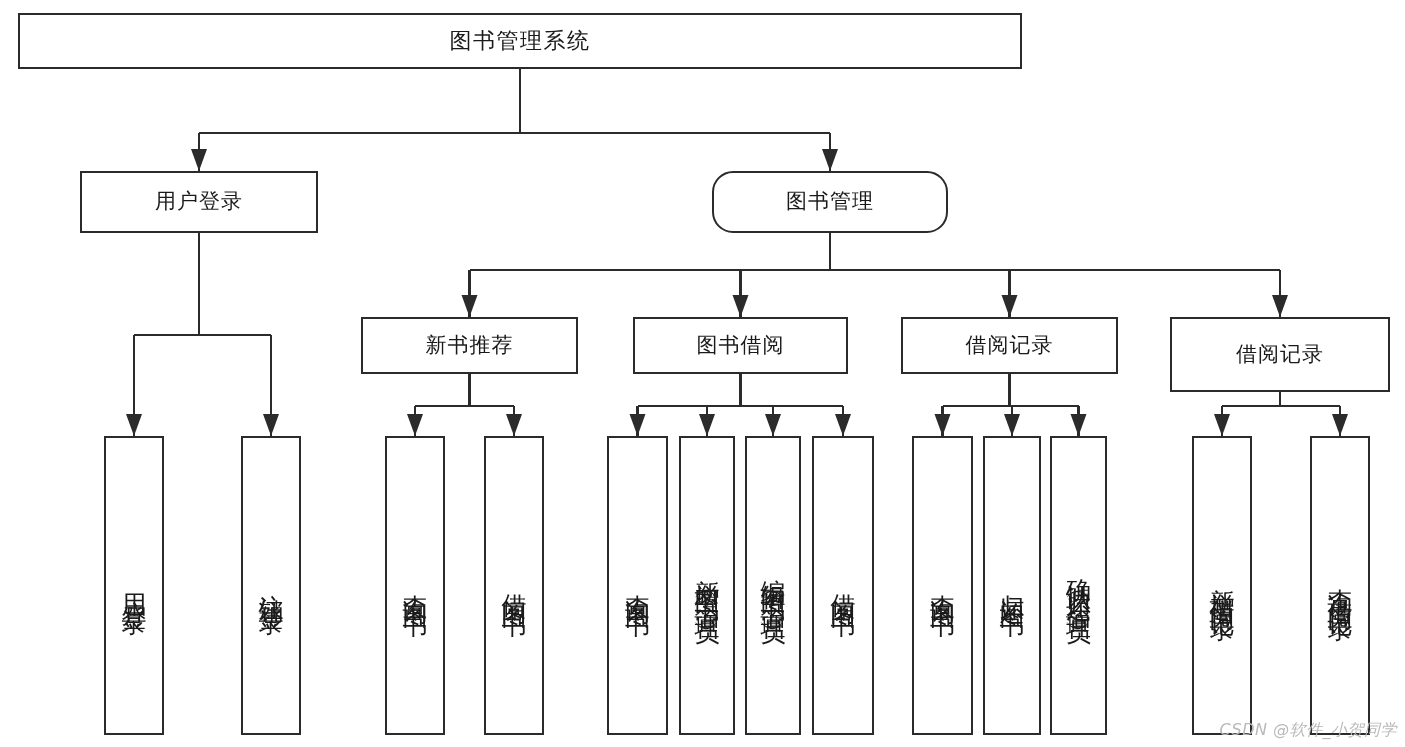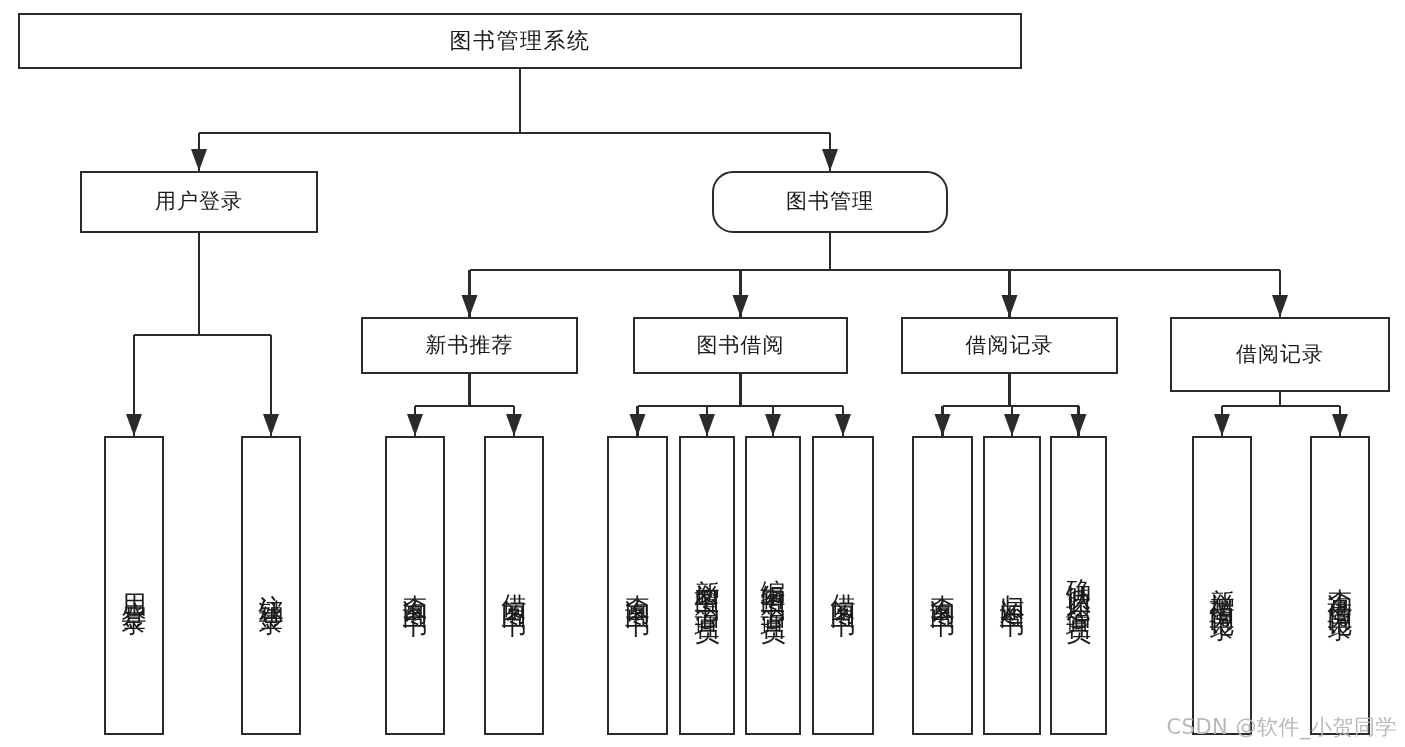--- a/index.html
+++ b/index.html
@@ -58,25 +58,26 @@
     text-orientation: upright;
     font-size: 25px;
     letter-spacing: 6px;
     line-height: 1;
     max-height: 278px;
   }
   .watermark {
     position: absolute;
     right: 8px;
     bottom: 6px;
-    font-size: 21px;
+    font-size: 16px;
     color: #b9b9b9;
     letter-spacing: 0.5px;
     z-index: 6;
     white-space: nowrap;
+    font-style: italic;
   }
 </style>
 </head>
 <body>
 
 <div id="stage">
 
   <svg id="edges" viewBox="0 0 1405 747">
       <line x1="520" y1="69" x2="520" y2="133" stroke="#2b2b2b" stroke-width="2.6" shape-rendering="crispEdges"></line>
       <line x1="199" y1="133" x2="830" y2="133" stroke="#2b2b2b" stroke-width="2.6" shape-rendering="crispEdges"></line>

